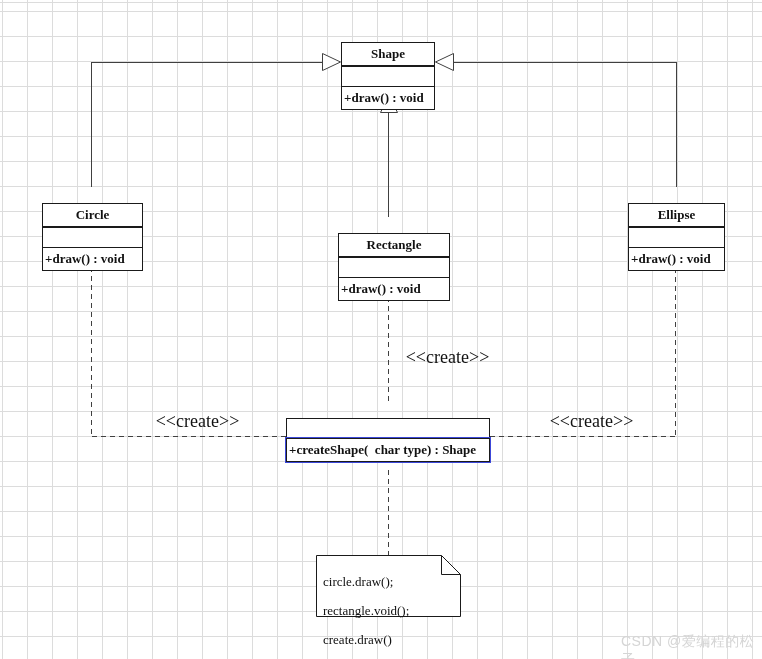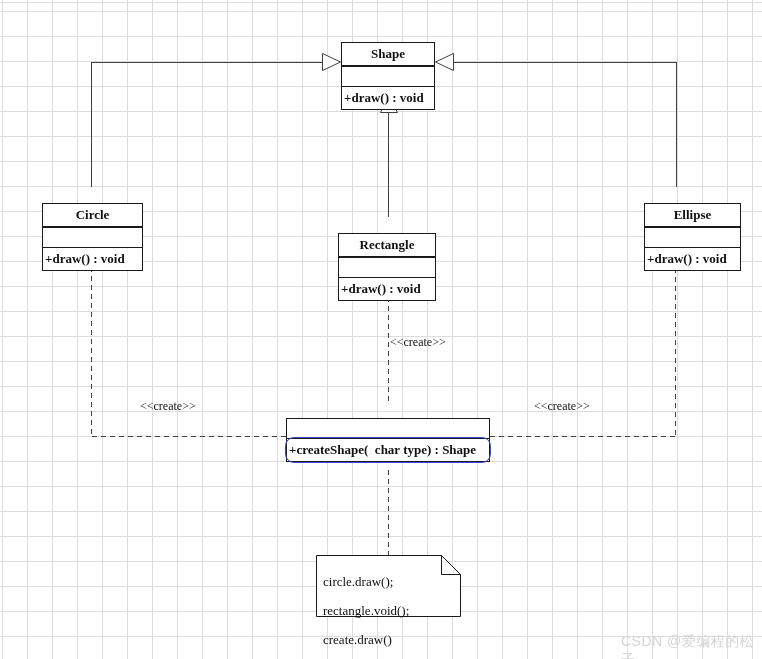--- a/index.html
+++ b/index.html
@@ -10,31 +10,31 @@
       repeating-linear-gradient(to right, #dcdcdc 0 1px, transparent 1px 25px),
       repeating-linear-gradient(to bottom, #dcdcdc 0 1px, transparent 1px 25px);
     background-position:2px 0, 0 11px;}
   
   .uml-class{position:absolute;background:#fff;border:1px solid #1a1a1a;
     box-sizing:border-box;font-size:13px;color:#111;margin-top:16px;}
   .uml-title{height:22px;line-height:22px;text-align:center;font-weight:bold;
     border-bottom:2px solid #1a1a1a;}
   .uml-attrs{height:19px;border-bottom:1px solid #1a1a1a;}
   .uml-methods{height:22px;line-height:22px;padding-left:2px;white-space:pre;font-weight:bold;}
-  .uml-methods.selected{outline:1px solid #3c48d9;outline-offset:1px;border-radius:7px;}
+  .uml-methods.selected{outline:1px solid #3c48d9;outline-offset:1px;}
   
   .vline{position:absolute;width:1px;background:#404040;}
   .hline{position:absolute;height:1px;background:#404040;}
   .dash-v{position:absolute;width:1px;
     background:repeating-linear-gradient(to bottom,#404040 0 5px,transparent 5px 9px);}
   .dash-h{position:absolute;height:1px;
     background:repeating-linear-gradient(to right,#404040 0 5px,transparent 5px 9px);}
   .arrow{position:absolute;}
   
-  .edge-label{position:absolute;width:115px;font-size:12px;color:#111;}
+  .edge-label{position:absolute;width:115px;text-align:center;font-size:18px;color:#111;margin-top:12px;}
   
   .note-text{position:absolute;font-size:13px;line-height:17px;color:#111;}
   .note-text span{display:block;margin-top:12px;}
   
   .watermark{position:absolute;left:621px;top:633px;font-family:"Liberation Sans",sans-serif;
     font-size:14px;color:#d5d5d5;letter-spacing:0.5px;}
 </style>
 </head>
 <body>
 
@@ -84,27 +84,27 @@
     <div class="uml-attrs"></div>
     <div class="uml-methods">+draw() : void</div>
   </div>
 
   <div class="uml-class" style="left:42px;top:187px;width:101px;">
     <div class="uml-title">Circle</div>
     <div class="uml-attrs"></div>
     <div class="uml-methods">+draw() : void</div>
   </div>
 
-  <div class="uml-class" style="left:338px;top:217px;width:98px;">
+  <div class="uml-class" style="left:338px;top:217px;width:112px;">
     <div class="uml-title">Rectangle</div>
     <div class="uml-attrs"></div>
     <div class="uml-methods">+draw() : void</div>
   </div>
 
-  <div class="uml-class" style="left:644px;top:187px;width:97px;">
+  <div class="uml-class" style="left:628px;top:187px;width:97px;">
     <div class="uml-title">Ellipse</div>
     <div class="uml-attrs"></div>
     <div class="uml-methods">+draw() : void</div>
   </div>
 
   <div class="uml-class" style="left:286px;top:402px;width:204px;">
     <div class="uml-attrs"></div>
     <div class="uml-methods selected">+createShape(  char type) : Shape</div>
   </div>
 

